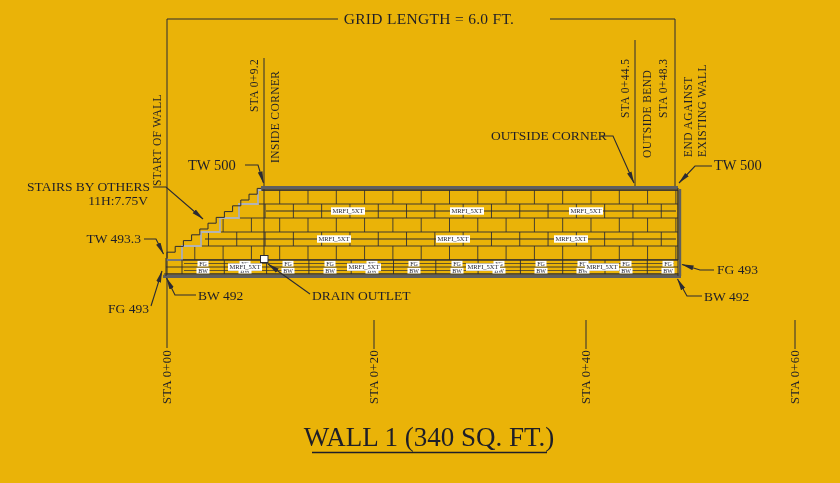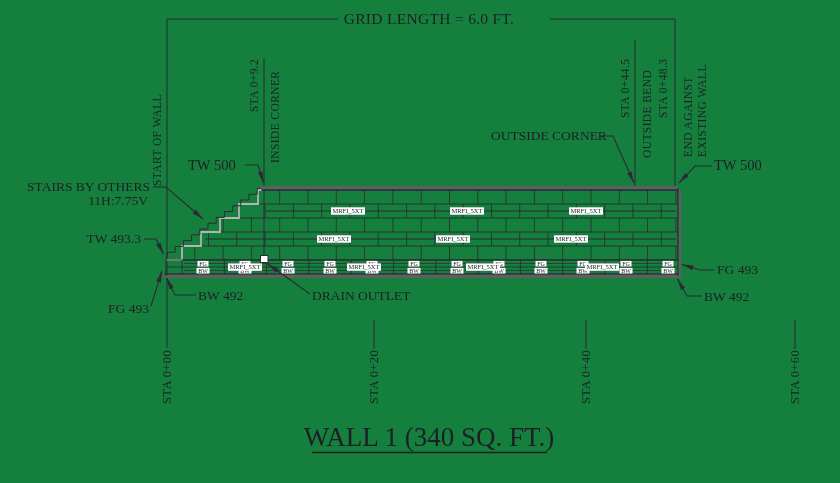--- a/index.html
+++ b/index.html
@@ -1,16 +1,16 @@
 <!DOCTYPE html>
 <html><head>
 <meta charset="utf-8">
 <style>
   html,body{margin:0;padding:0;background:#ffffff;}
-  #canvas{position:relative;width:840px;height:483px;background:#15803d;overflow:hidden;
+  #canvas{position:relative;width:840px;height:483px;background:#eab308;overflow:hidden;
           font-family:"Liberation Serif","DejaVu Serif",serif;}
   svg text{font-family:"Liberation Serif","DejaVu Serif",serif;fill:#1e1e28;}
   .ann{font-size:13.5px;}
   .ann-lg{font-size:14.5px;}
   .vlab{font-size:11.5px;letter-spacing:.4px;}
   .sta{font-size:12.5px;letter-spacing:.4px;}
   .tiny{font-size:6px;}
   .blk{font-size:6.5px;}
   .title{font-size:27px;}
   .gridnote{font-size:15.5px;letter-spacing:.3px;}

